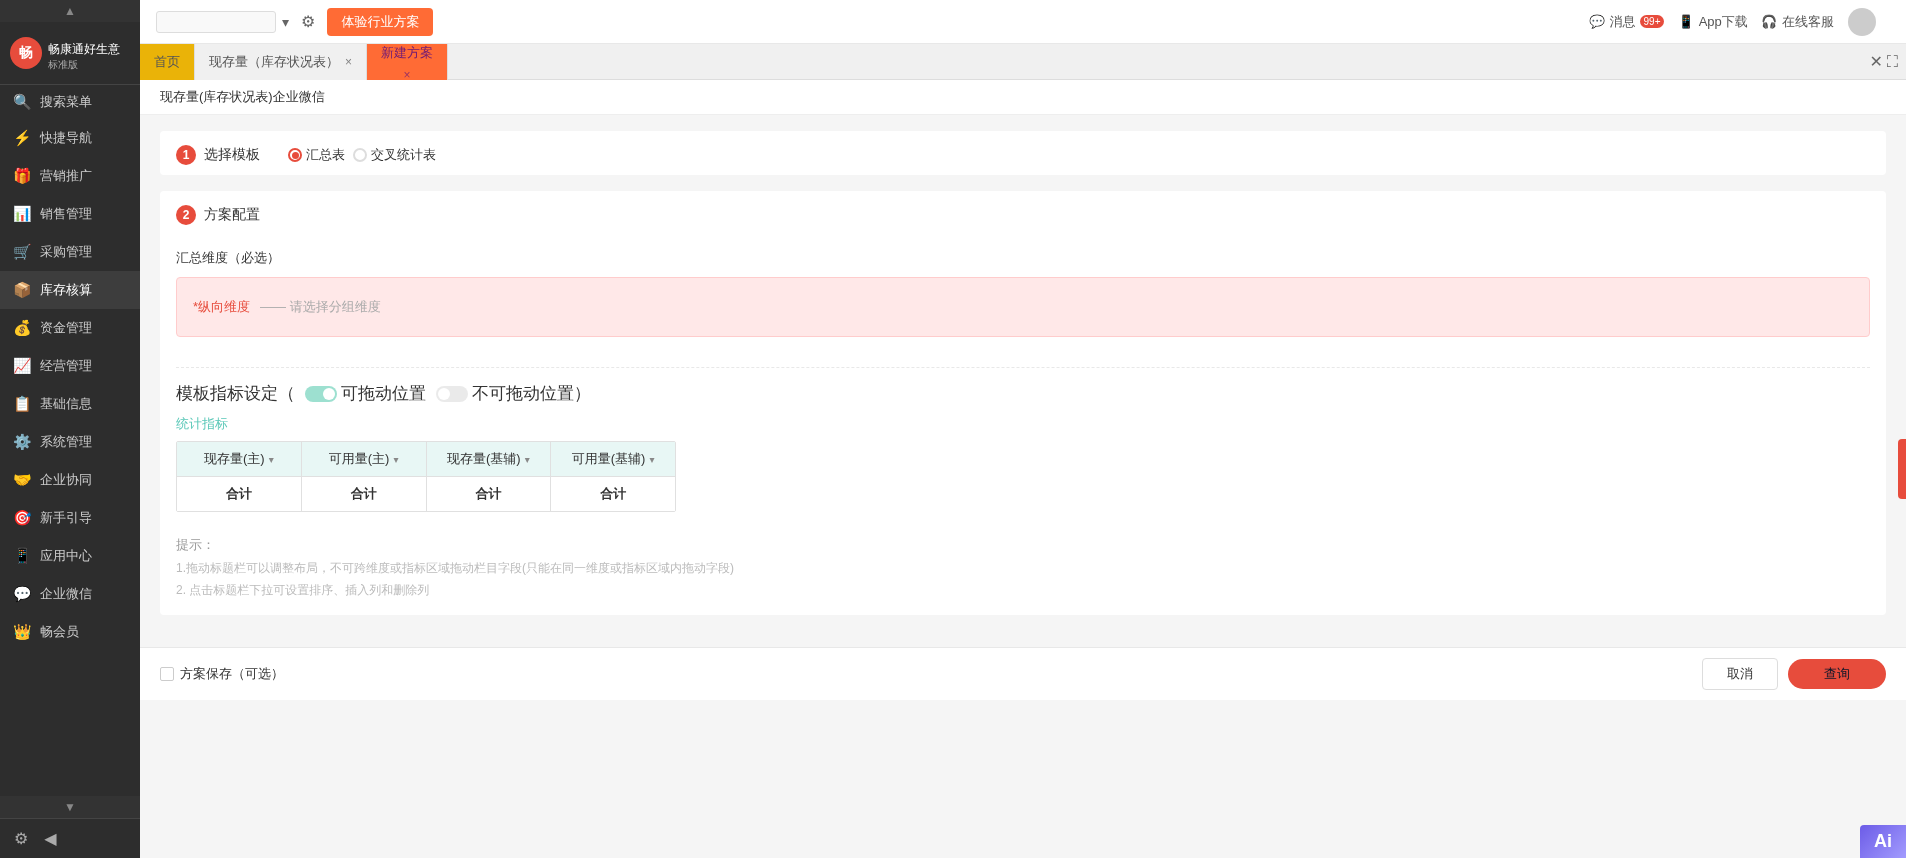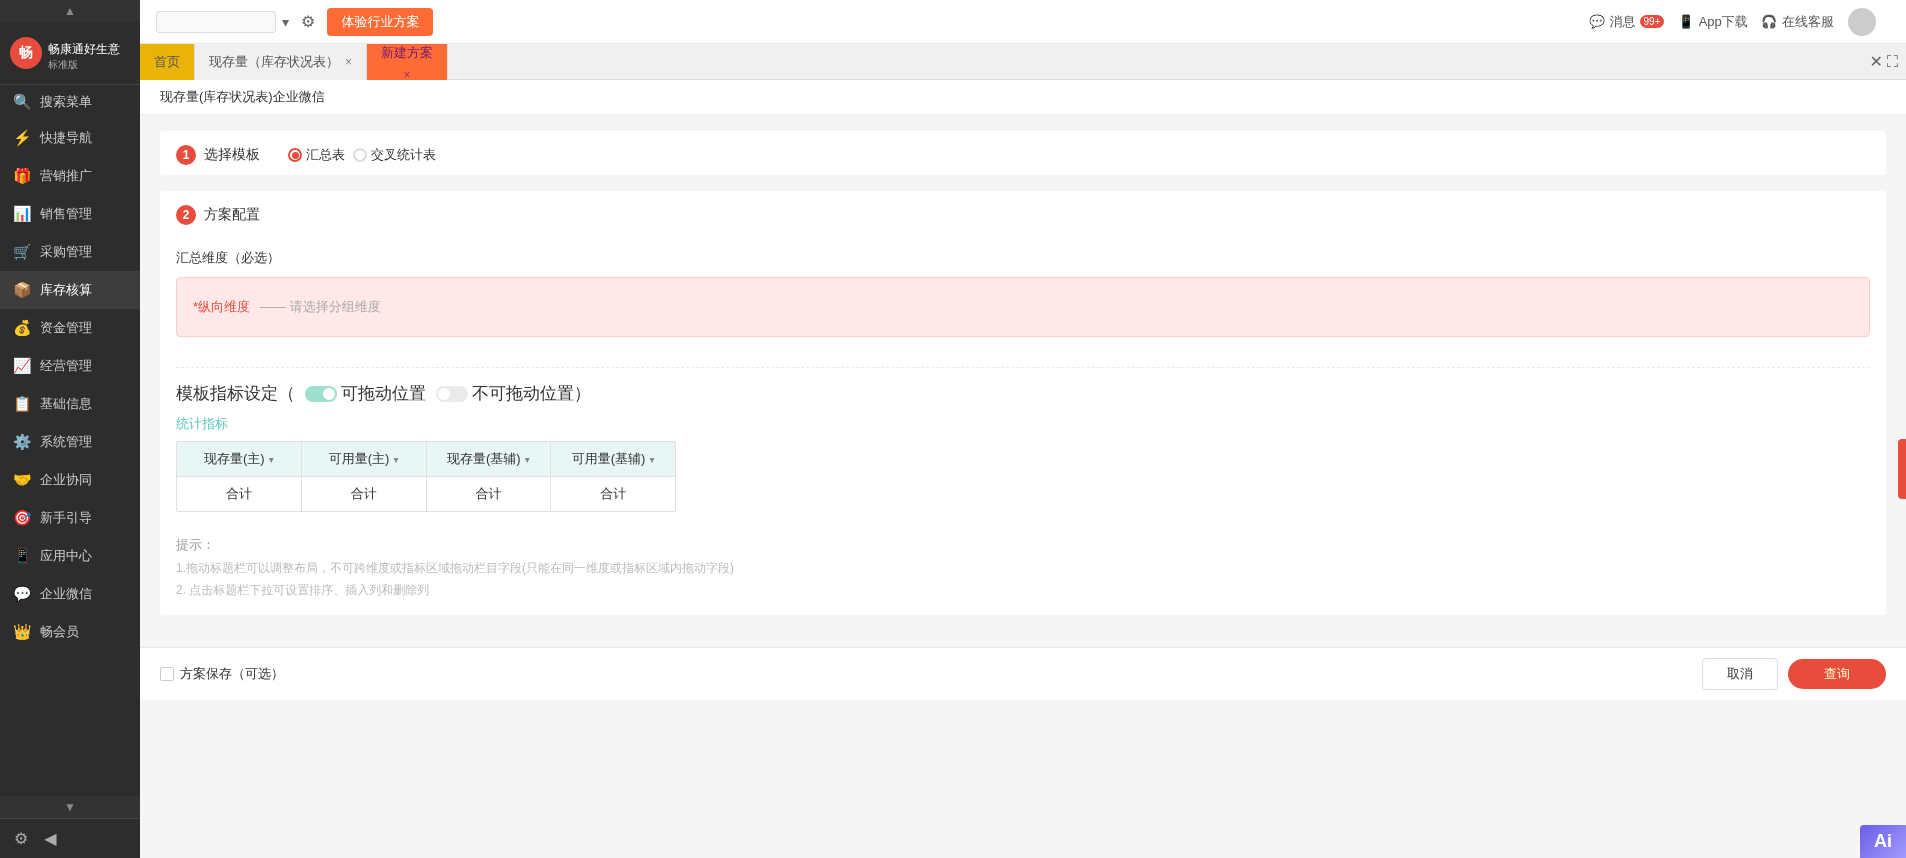--- a/index.html
+++ b/index.html
@@ -224,20 +224,21 @@
     .stats-col-header:last-child { border-right: none; }
     .stats-col-header .chevron { font-size: 10px; color: #888; }
     .stats-table-body { display: flex; }
     .stats-col-cell {
       flex: 1; padding: 8px 12px;
       display: flex; align-items: center; justify-content: center;
       border-right: 1px solid #e0e0e0;
       border-top: 1px solid #e0e0e0;
       font-size: 13px; color: #333;
       background: #fff;
+      font-weight: bold;
     }
     .stats-col-cell:last-child { border-right: none; }
 
     .tips-section { padding: 0 16px 14px; }
     .tips-title { font-size: 13px; color: #999; margin-bottom: 4px; }
     .tip-item { font-size: 12px; color: #bbb; line-height: 1.8; }
 
     
     .bottom-panel {
       background: #fff;
@@ -248,21 +249,21 @@
     }
     .save-option { display: flex; align-items: center; gap: 6px; cursor: pointer; font-size: 13px; color: #333; }
     .checkbox { width: 14px; height: 14px; border: 1px solid #ccc; border-radius: 2px; display: flex; align-items: center; justify-content: center; }
     .spacer { flex: 1; }
     .btn-cancel {
       border: 1px solid #ddd; background: #fff; color: #333;
       padding: 6px 24px; border-radius: 4px; cursor: pointer; font-size: 13px;
       margin-right: 10px;
     }
     .btn-query {
-      background: #e74c3c; color: #fef9c3; border: none;
+      background: #e74c3c; color: #0f172a; border: none;
       padding: 6px 36px; border-radius: 15px; cursor: pointer; font-size: 13px;
     }
 
     
     .right-handle {
       position: absolute; right: 0; top: 50%; transform: translateY(-50%);
       width: 8px; height: 60px; background: #e74c3c; border-radius: 4px 0 0 4px;
       cursor: pointer;
     }
 

